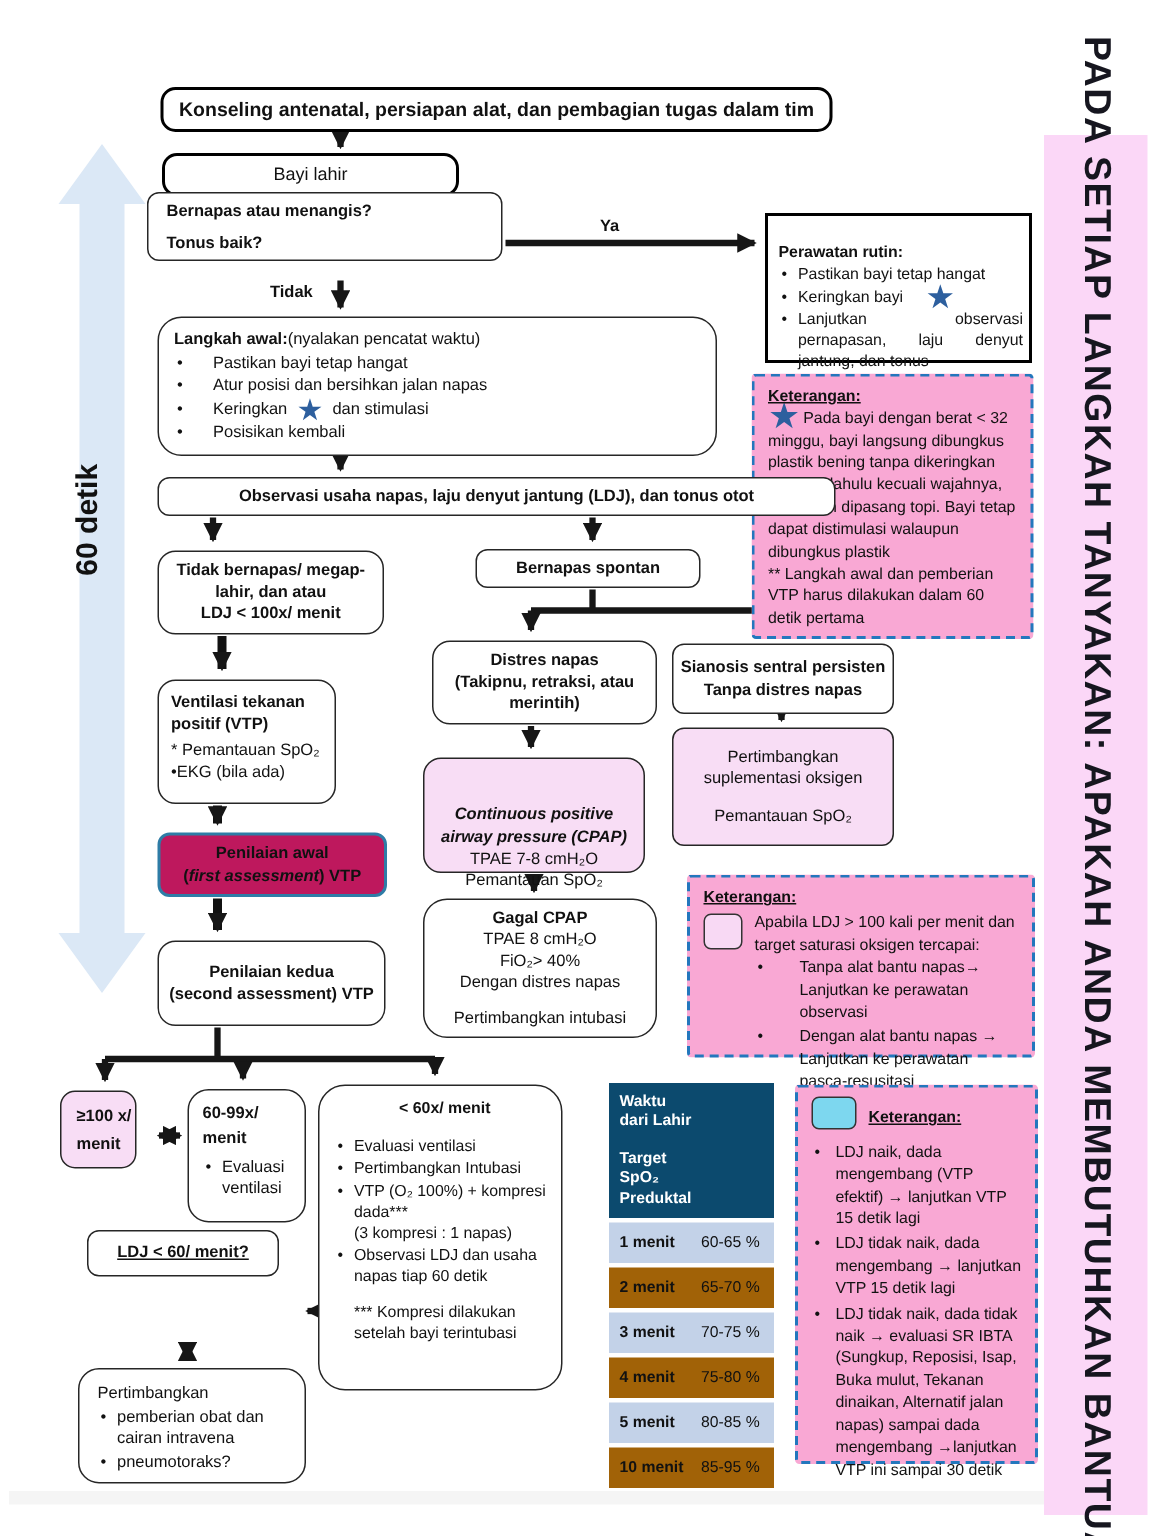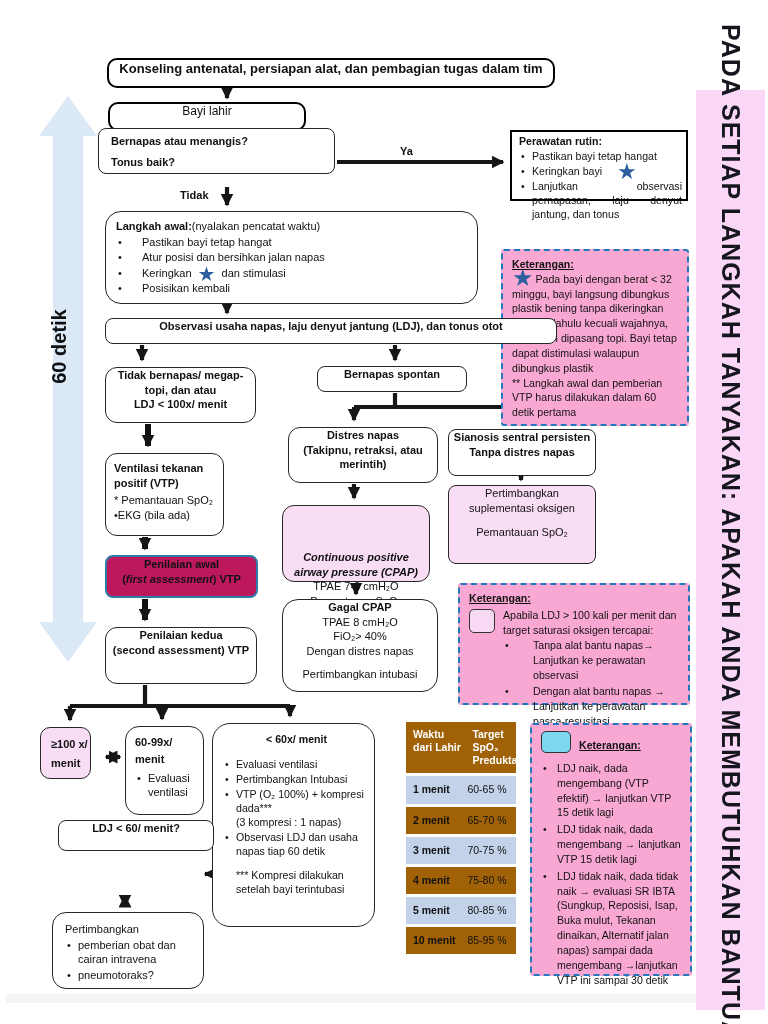--- a/index.html
+++ b/index.html
@@ -5,36 +5,36 @@
   html,body{margin:0;padding:0;background:#fff;}
   #canvas{position:relative;width:768px;height:1024px;background:#fff;overflow:hidden;
           font-family:"Liberation Sans",sans-serif;color:#111;}
   svg.overlay{position:absolute;left:0;top:0;z-index:1;}
   .arr{stroke:#161616;stroke-width:4.2;fill:none;}
   .arr2{stroke:#111;stroke-width:6;fill:none;}
   .line{stroke:#161616;stroke-width:4.2;fill:none;}
   .box{position:absolute;box-sizing:border-box;background:#fff;border:1.6px solid #262626;
        border-radius:12px;font-size:11px;line-height:1.32;z-index:2;}
   .thick{border:2.8px solid #000;}
-  .ctr{display:flex;flex-direction:column;align-items:center;text-align:center;}
+  .ctr{display:flex;flex-direction:column;justify-content:center;align-items:center;text-align:center;}
   .b{font-weight:bold;}
   .i{font-style:italic;margin-top:44px;}
   .pinkbg{background:#f8ddf5;}
   .bluebg{background:#be185d;border-color:#2e7ca6;border-width:2px;}
   .dashedbox{position:absolute;box-sizing:border-box;border:2.2px dashed #2377bd;border-radius:3px;
              background:#f9a8d4;z-index:2;font-size:10.6px;line-height:1.4;padding:6px 9px;}
   .underline{text-decoration:underline;}
   .bullet{position:relative;padding-left:13px;margin-top:1px;}
   .bullet::before{content:"\2022";position:absolute;left:2px;}
   .nobullet{padding-left:13px;}
   .star{color:#2d5f9e;font-size:18px;line-height:0;vertical-align:-4px;display:inline-block;}
   .lbl{position:absolute;z-index:3;font-size:11px;font-weight:bold;}
   
   .tbl{position:absolute;left:406px;top:722px;width:110px;z-index:2;font-size:10.5px;line-height:1.25;}
-  .tbl .hdr{display:flex;background:#a16207;color:#fff;font-weight:bold;}
+  .tbl .hdr{display:flex;background:#0c4a6e;color:#fff;font-weight:bold;flex-direction:column;}
   .tbl .hdr div{padding:6px 2px 6px 7px;}
   .tbl .row{display:flex;margin-top:3px;}
   .tbl .row.odd{background:#c3d2e8;}
   .tbl .row.even{background:#a16207;}
   .tbl .c1{width:54%;box-sizing:border-box;font-weight:bold;padding:7px 1px 7px 7px;}
   .tbl .c2{width:46%;box-sizing:border-box;padding:7px 1px 7px 2px;}
   
   .sidebar{position:absolute;left:696px;top:90px;width:69px;height:920px;background:#fbd7f7;
            z-index:2;display:flex;align-items:center;justify-content:center;}
   .sidebar span{writing-mode:vertical-rl;font-weight:bold;font-size:25px;letter-spacing:1px;
@@ -100,21 +100,21 @@
   </div>
 
   <div class="box b" style="left:98px;top:128px;width:237px;height:46px;border-radius:8px;padding:5px 0 0 12px;">
     <div>Bernapas atau menangis?</div>
     <div style="margin-top:6px;">Tonus baik?</div>
   </div>
 
   <div class="lbl" style="left:400px;top:145px;">Ya</div>
   <div class="lbl" style="left:180px;top:189px;">Tidak</div>
 
-  <div class="box" style="left:510px;top:130px;width:178px;height:71px;border:2.6px solid #000;border-radius:0;padding:3px 7px;font-size:10.6px;">
+  <div class="box" style="left:510px;top:142px;width:178px;height:100px;border:2.6px solid #000;border-radius:0;padding:18px 7px;font-size:10.6px;">
     <div class="b">Perawatan rutin:</div>
     <div class="bullet">Pastikan bayi tetap hangat</div>
     <div class="bullet">
       <span>Keringkan bayi</span>
       <span class="star" style="font-size:22px;margin-left:12px;">★</span>
     </div>
     <div class="bullet" style="text-align:justify;width:150px;">Lanjutkan observasi pernapasan, laju denyut jantung, dan tonus</div>
   </div>
 
   <div class="box" style="left:105px;top:211px;width:373px;height:93px;border-radius:16px;padding:7px 10px;">
@@ -139,21 +139,21 @@
     </div>
     <div>** Langkah awal dan pemberian VTP harus dilakukan dalam 60 detik pertama</div>
   </div>
 
   <div class="box ctr b" style="left:105px;top:318px;width:452px;height:26px;border-radius:8px;">
     <span>Observasi usaha napas, laju denyut jantung (LDJ), dan tonus otot</span>
   </div>
 
   <div class="box ctr b" style="left:105px;top:367px;width:151px;height:56px;border-radius:12px;">
     <div>Tidak bernapas/ megap-</div>
-    <div>topi, dan atau</div>
+    <div>lahir, dan atau</div>
     <div>LDJ &lt; 100x/ menit</div>
   </div>
 
   <div class="box ctr b" style="left:317px;top:366px;width:150px;height:26px;border-radius:8px;">
     <span>Bernapas spontan</span>
   </div>
 
   <div class="box ctr b" style="left:278px;top:427px;width:150px;height:56px;border-radius:12px;margin-left:10px;">
     <div>Distres napas</div>
     <div>(Takipnu, retraksi, atau merintih)</div>
@@ -268,21 +268,21 @@
   <div class="dashedbox" style="left:530px;top:723px;width:162px;height:253px;">
     <div style="display:flex;align-items:flex-end;margin-bottom:8px;">
       <div class="swatch" style="width:30px;height:22px;background:#7dd7ef;margin-right:8px;"></div>
       <div class="b underline">Keterangan:</div>
     </div>
     <div class="bullet" style="padding-left:16px;margin-top:4px;">LDJ naik, dada mengembang (VTP efektif) → lanjutkan VTP 15 detik lagi</div>
     <div class="bullet" style="padding-left:16px;margin-top:2px;">LDJ tidak naik, dada mengembang → lanjutkan VTP 15 detik lagi</div>
     <div class="bullet" style="padding-left:16px;margin-top:2px;">LDJ tidak naik, dada tidak naik → evaluasi SR IBTA (Sungkup, Reposisi, Isap, Buka mulut, Tekanan dinaikan, Alternatif jalan napas) sampai dada mengembang →lanjutkan VTP ini sampai 30 detik</div>
   </div>
 
-  <div class="box ctr b" style="left:58px;top:820px;width:156px;height:31px;border-radius:8px;">
+  <div class="box ctr b" style="left:58px;top:820px;width:128px;height:31px;border-radius:8px;text-decoration:underline;">
     <span>LDJ &lt; 60/ menit?</span>
   </div>
 
   <div class="box" style="left:52px;top:912px;width:152px;height:77px;border-radius:14px;padding:9px 4px 0 12px;">
     <div>Pertimbangkan</div>
     <div class="bullet">pemberian obat dan cairan intravena</div>
     <div class="bullet">pneumotoraks?</div>
   </div>
 
 </div>

